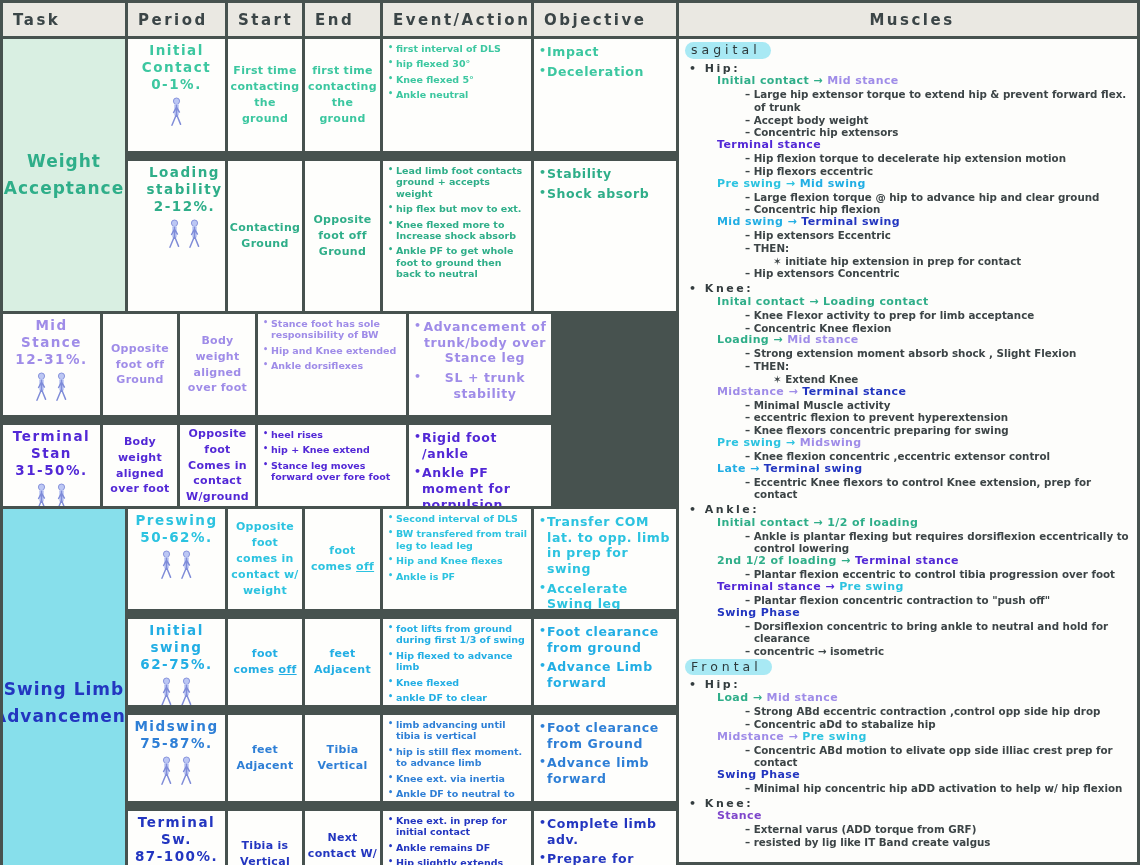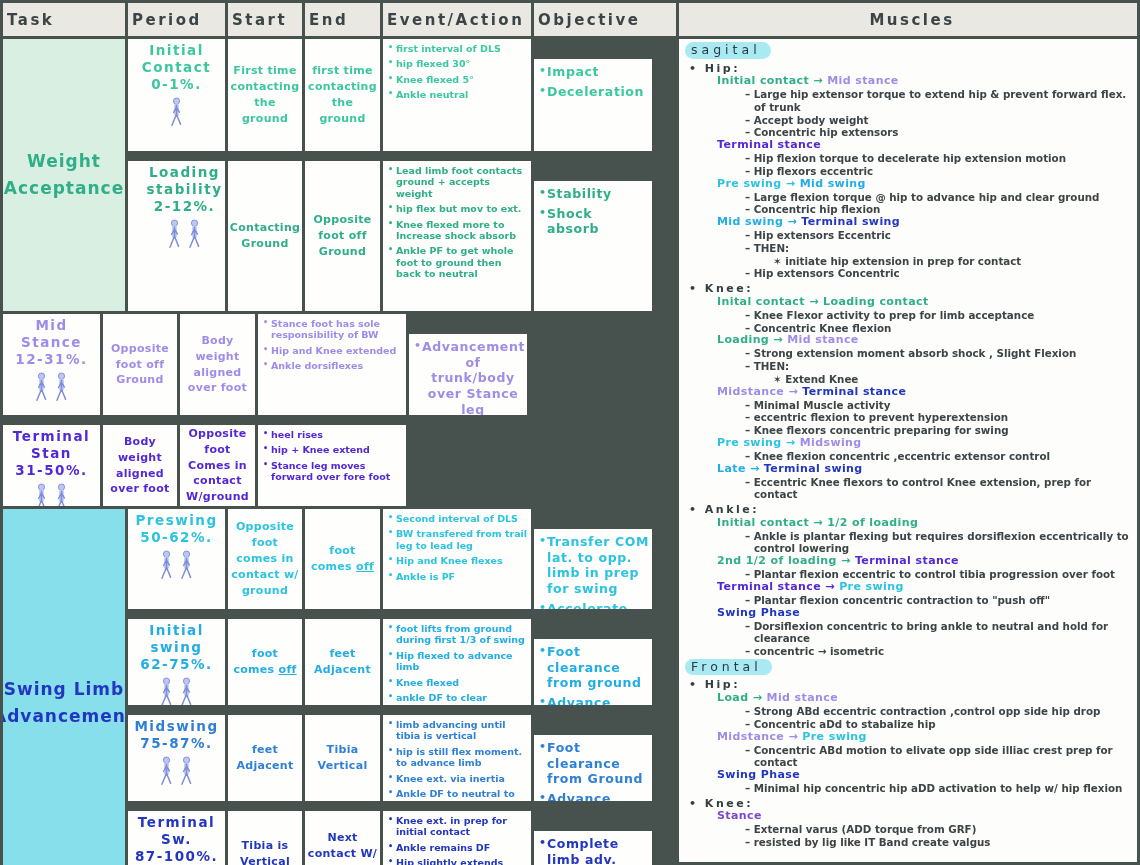--- a/index.html
+++ b/index.html
@@ -2,41 +2,41 @@
 <html><head>
 <meta charset="utf-8">
 <style>
   * { margin:0; padding:0; box-sizing:border-box; }
   html,body { width:1140px; height:865px; background:#fff; }
   body { font-family:"DejaVu Sans", sans-serif; }
   .sheet { width:1140px; height:865px; background:#47524f; padding:3px; display:flex; flex-direction:column; gap:3px; }
 
   
   .header-row { display:flex; gap:3px; height:33px; flex:0 0 33px; }
-  .hcell { background:#eae8e2; color:#3b4547; font-weight:bold; font-size:15px; letter-spacing:2.5px; display:flex; align-items:center; padding-left:4px; }
+  .hcell { background:#eae8e2; color:#3b4547; font-weight:bold; font-size:15px; letter-spacing:2.5px; display:flex; align-items:center; padding-left:10px; }
   .hc0{width:122px;} .hc1{width:97px;} .hc2{width:74px;} .hc3{width:75px;} .hc4{width:148px;} .hc5{width:142px;}
   .hc6{flex:1; justify-content:center; padding-left:8px;}
 
   
   .body-row { display:flex; gap:3px; flex:1; min-height:0; }
   .left-table { display:flex; flex-direction:column; gap:3px; width:673px; }
   .tgroup { display:flex; gap:3px; }
   .task-cell { width:122px; display:flex; align-items:center; justify-content:center; text-align:center;
                font-weight:bold; font-size:17px; letter-spacing:1px; line-height:1.6; padding:4px; }
   .rows { display:flex; flex-direction:column; gap:10px; flex:1; }
   .prow { display:flex; gap:3px; }
   .cell { background:#fefefc; overflow:hidden; }
   .c-period { width:97px; text-align:center; padding-top:3px; font-weight:bold; display:flex; flex-direction:column; align-items:center; }
   .p-line { font-size:13.5px; letter-spacing:1.5px; line-height:1.25; }
   .figures { display:flex; gap:1px; margin-top:4px; align-items:flex-end; }
   .c-start, .c-end { display:flex; align-items:center; justify-content:center; text-align:center;
                      font-size:11px; font-weight:bold; line-height:1.45; padding:2px; letter-spacing:0.3px; }
   .c-start { width:74px; } .c-end { width:75px; }
   .c-event { width:148px; font-size:9.5px; font-weight:bold; padding:4px 3px 2px 5px; line-height:1.2; }
-  .c-objective { width:118px; font-size:12.5px; font-weight:bold; padding:5px 3px 2px 5px; line-height:1.25; letter-spacing:0.6px;margin-top:20px; }
+  .c-objective { width:142px; font-size:12.5px; font-weight:bold; padding:5px 3px 2px 5px; line-height:1.25; letter-spacing:0.6px; }
   .ev, .ob { position:relative; padding-left:8px; margin-bottom:4px; }
   .ev::before { content:"•"; position:absolute; left:0; top:0; font-size:8px; }
   .ob::before { content:"•"; position:absolute; left:0; top:0; font-size:11px; }
 
   
   .muscles { background:#fdfdfb; flex:1; padding:2px 4px 2px 6px; font-size:10.3px; color:#3c4446;
              line-height:1.24; overflow:hidden; font-weight:bold; }
   .m-title { display:inline-block; background:#a8e9f4; border-radius:9px; padding:0 10px 1px 6px;
              font-weight:normal; letter-spacing:4px; font-size:12.5px; color:#2e3a3c; margin:1px 0 1px 0; }
   .m-joint { font-size:11px; letter-spacing:2.5px; font-weight:bold; margin:2px 0 0 4px; color:#343d3f; }
@@ -186,20 +186,24 @@
                 <span>Body weight aligned over foot</span>
               </div>
               <div class="cell c-end" style="color: rgb(82, 40, 214);">
                 <span>Opposite foot Comes in contact W/ground</span>
               </div>
               <div class="cell c-event" style="color: rgb(82, 40, 214);">
                 <div class="ev">heel rises</div>
                 <div class="ev">hip + Knee extend</div>
                 <div class="ev">Stance leg moves forward over fore foot</div>
               </div>
+              <div class="cell c-objective" style="color: rgb(82, 40, 214);">
+                <div class="ob">Rigid foot /ankle</div>
+                <div class="ob">Ankle PF moment for porpulsion</div>
+              </div>
             </div>
           </div>
         </div>
         <div class="tgroup">
           <div class="task-cell cell" style="background: rgb(135, 223, 235); color: rgb(35, 54, 192);">Swing Limb Advancement</div>
           <div class="rows">
             <div class="prow" style="height: 100px;">
               <div class="cell c-period" style="color: rgb(44, 195, 224);">
                 <div class="p-line">Preswing</div>
                 <div class="p-line">50-62%.</div>
@@ -210,21 +214,21 @@
                     <path d="M10 9 L10 19 M10 19 L5 31 M10 19 L14.5 30 M10 11 L6.8 17 M10 11 L13.2 16.5" fill="none" stroke="#7f8cd8" stroke-width="1.6" stroke-linecap="round"></path>
                   </svg>
                   <svg width="19" height="31" viewBox="0 0 20 34">
                     <circle cx="10" cy="4.5" r="3.4" fill="#bcc7f4" stroke="#7f8cd8" stroke-width="1"></circle>
                     <path d="M10 9 L10 19" stroke="#bcc7f4" stroke-width="5" stroke-linecap="round"></path>
                     <path d="M10 9 L10 19 M10 19 L5 31 M10 19 L14.5 30 M10 11 L6.8 17 M10 11 L13.2 16.5" fill="none" stroke="#7f8cd8" stroke-width="1.6" stroke-linecap="round"></path>
                   </svg>
                 </div>
               </div>
               <div class="cell c-start" style="color: rgb(44, 195, 224);">
-                <span>Opposite foot comes in contact w/ ground</span>
+                <span>Opposite foot comes in contact w/ weight</span>
               </div>
               <div class="cell c-end" style="color: rgb(44, 195, 224);">
                 <span>foot comes <u>off</u></span>
               </div>
               <div class="cell c-event" style="color: rgb(44, 195, 224);">
                 <div class="ev">Second interval of DLS</div>
                 <div class="ev">BW transfered from trail leg to lead leg</div>
                 <div class="ev">Hip and Knee flexes</div>
                 <div class="ev">Ankle is PF</div>
               </div>

